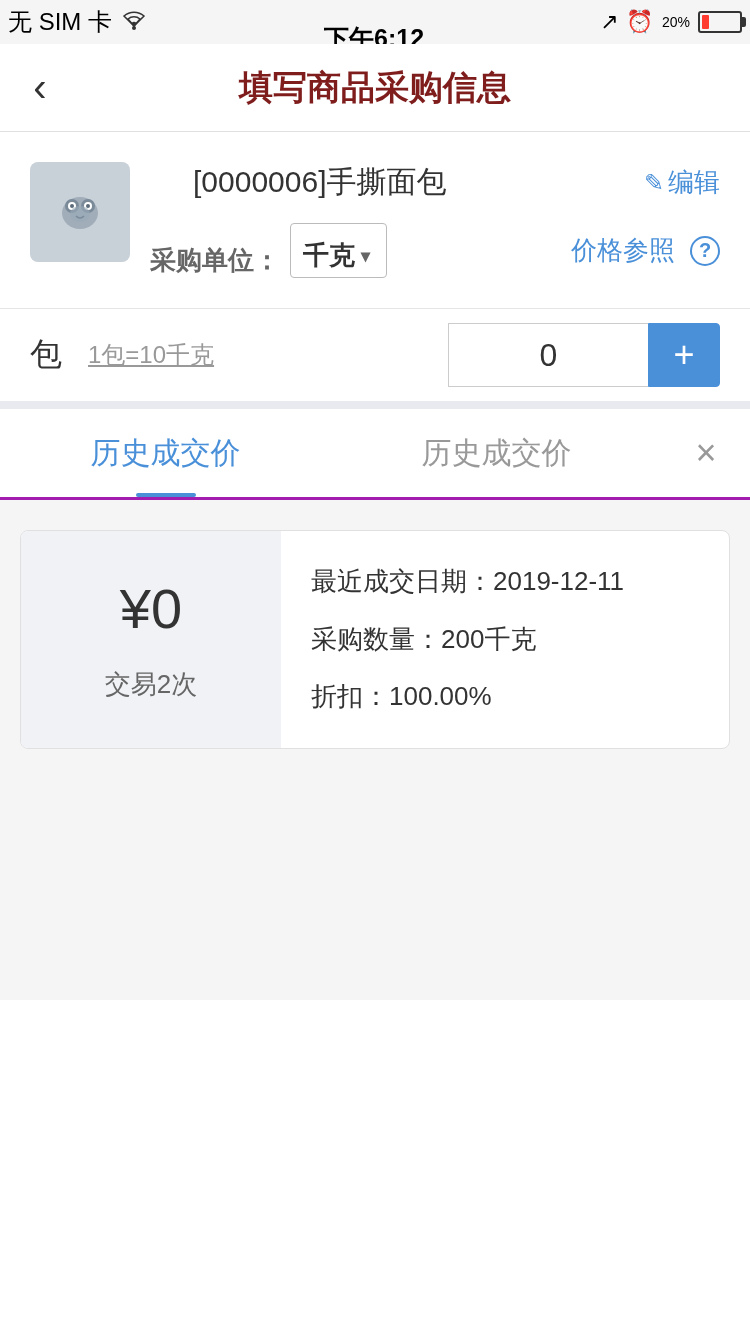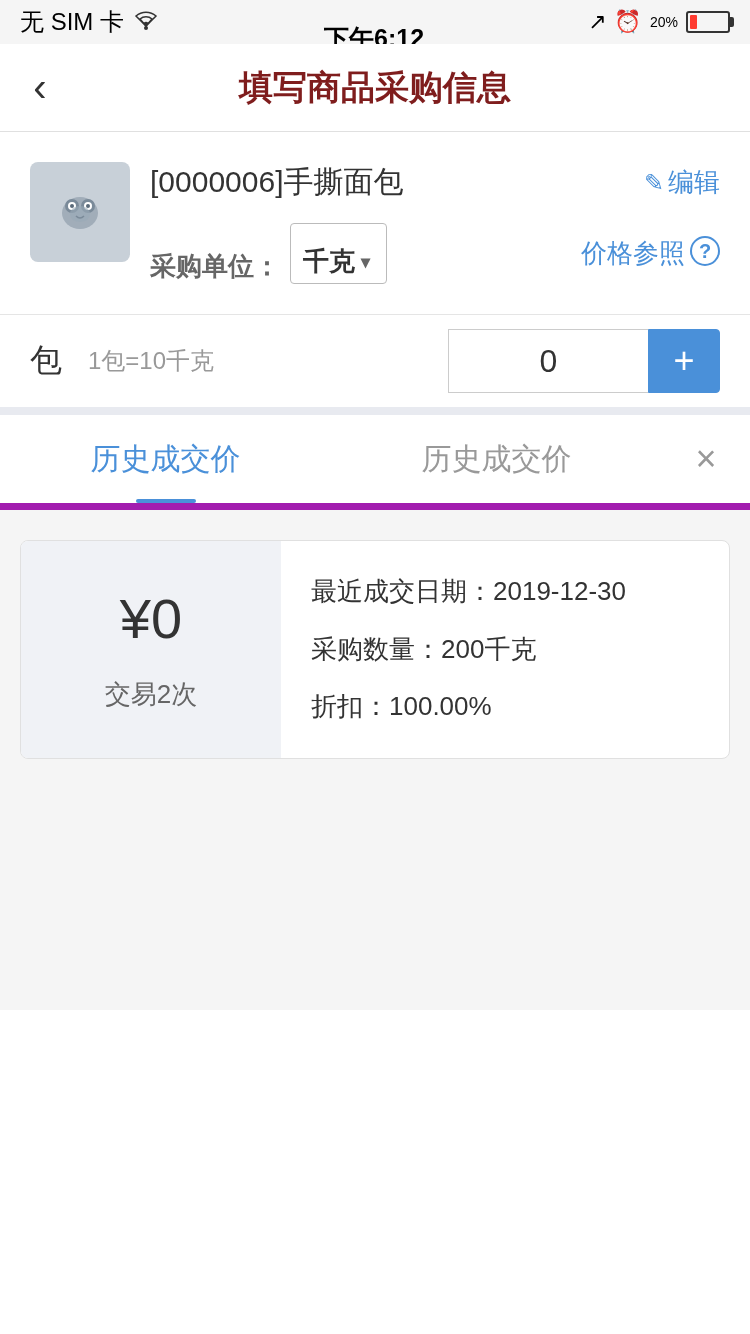--- a/index.html
+++ b/index.html
@@ -14,21 +14,21 @@
     }
 
     
     .status-bar {
       width: 750px;
       height: 44px;
       background: #f5f5f5;
       display: flex;
       align-items: center;
       justify-content: space-between;
-      padding: 0 20px;
+      padding: 0 8px;
       font-size: 26px;
       font-weight: 500;
     }
     .status-left {
       display: flex;
       align-items: center;
       gap: 8px;
       font-size: 24px;
     }
     .status-center {
@@ -135,20 +135,21 @@
     .product-title-row {
       display: flex;
       justify-content: space-between;
       align-items: center;
       margin-bottom: 20px;
     }
     .product-name {
       font-size: 30px;
       color: #333;
       font-weight: 500;
+      margin-left: 43px;
     }
     .edit-link {
       font-size: 26px;
       color: #4a90d9;
       display: flex;
       align-items: center;
       gap: 4px;
       cursor: pointer;
     }
     .edit-icon {
@@ -163,38 +164,39 @@
       display: flex;
       align-items: flex-end;
       gap: 10px;
       font-size: 26px;
       color: #666;
       font-weight: bold;
     }
     .unit-dropdown {
       border: 1px solid #bbb;
       border-radius: 4px;
-      padding: 20px 16px 4px 12px;
+      padding: 14px 16px 4px 12px;
       font-size: 26px;
       color: #333;
       background: white;
       display: flex;
       align-items: center;
       gap: 6px;
       cursor: pointer;
     }
     .dropdown-arrow {
       font-size: 18px;
       color: #666;
     }
     .price-ref-link {
       font-size: 26px;
       color: #4a90d9;
       display: flex;
-      gap: 5px;
+      align-items: center;
+      gap: 15px;
       cursor: pointer;
     }
     .price-ref-icon {
       width: 30px;
       height: 30px;
       border: 2px solid #4a90d9;
       border-radius: 50%;
       display: flex;
       align-items: center;
       justify-content: center;
@@ -215,20 +217,21 @@
     }
     .unit-label {
       font-size: 32px;
       color: #333;
       font-weight: 500;
     }
     .unit-sub {
       font-size: 24px;
       color: #999;
       margin-left: 6px;
+      text-decoration: underline;
     }
     .quantity-spacer { flex: 1; }
     .quantity-input-wrap {
       display: flex;
       align-items: center;
       gap: 0;
     }
     .quantity-box {
       width: 200px;
       height: 64px;
@@ -252,21 +255,21 @@
       align-items: center;
       justify-content: center;
       cursor: pointer;
       border-radius: 0 4px 4px 0;
       border: 1px solid #4a90d9;
     }
 
     
     .tab-section {
       background: #ffffff;
-      border-bottom: 7px solid #a21caf;
+      border-bottom: 3px solid #a21caf;
     }
     .tab-bar {
       display: flex;
       align-items: center;
       height: 88px;
       position: relative;
     }
     .tab-item {
       flex: 1;
       height: 88px;
@@ -465,21 +468,21 @@
 <div class="content-area">
   <div class="history-card">
     <div class="history-left">
       <div class="history-price">
         <span>¥</span><span>0</span>
       </div>
       <div class="history-trades">交易2次</div>
     </div>
     <div class="history-right">
       <div class="history-detail-row">
-        <span>最近成交日期：</span><span>2019-12-30</span>
+        <span>最近成交日期：</span><span>2019-12-11</span>
       </div>
       <div class="history-detail-row">
         <span>采购数量：</span><span>200千克</span>
       </div>
       <div class="history-detail-row">
         <span>折扣：</span><span>100.00%</span>
       </div>
     </div>
   </div>
 </div>

